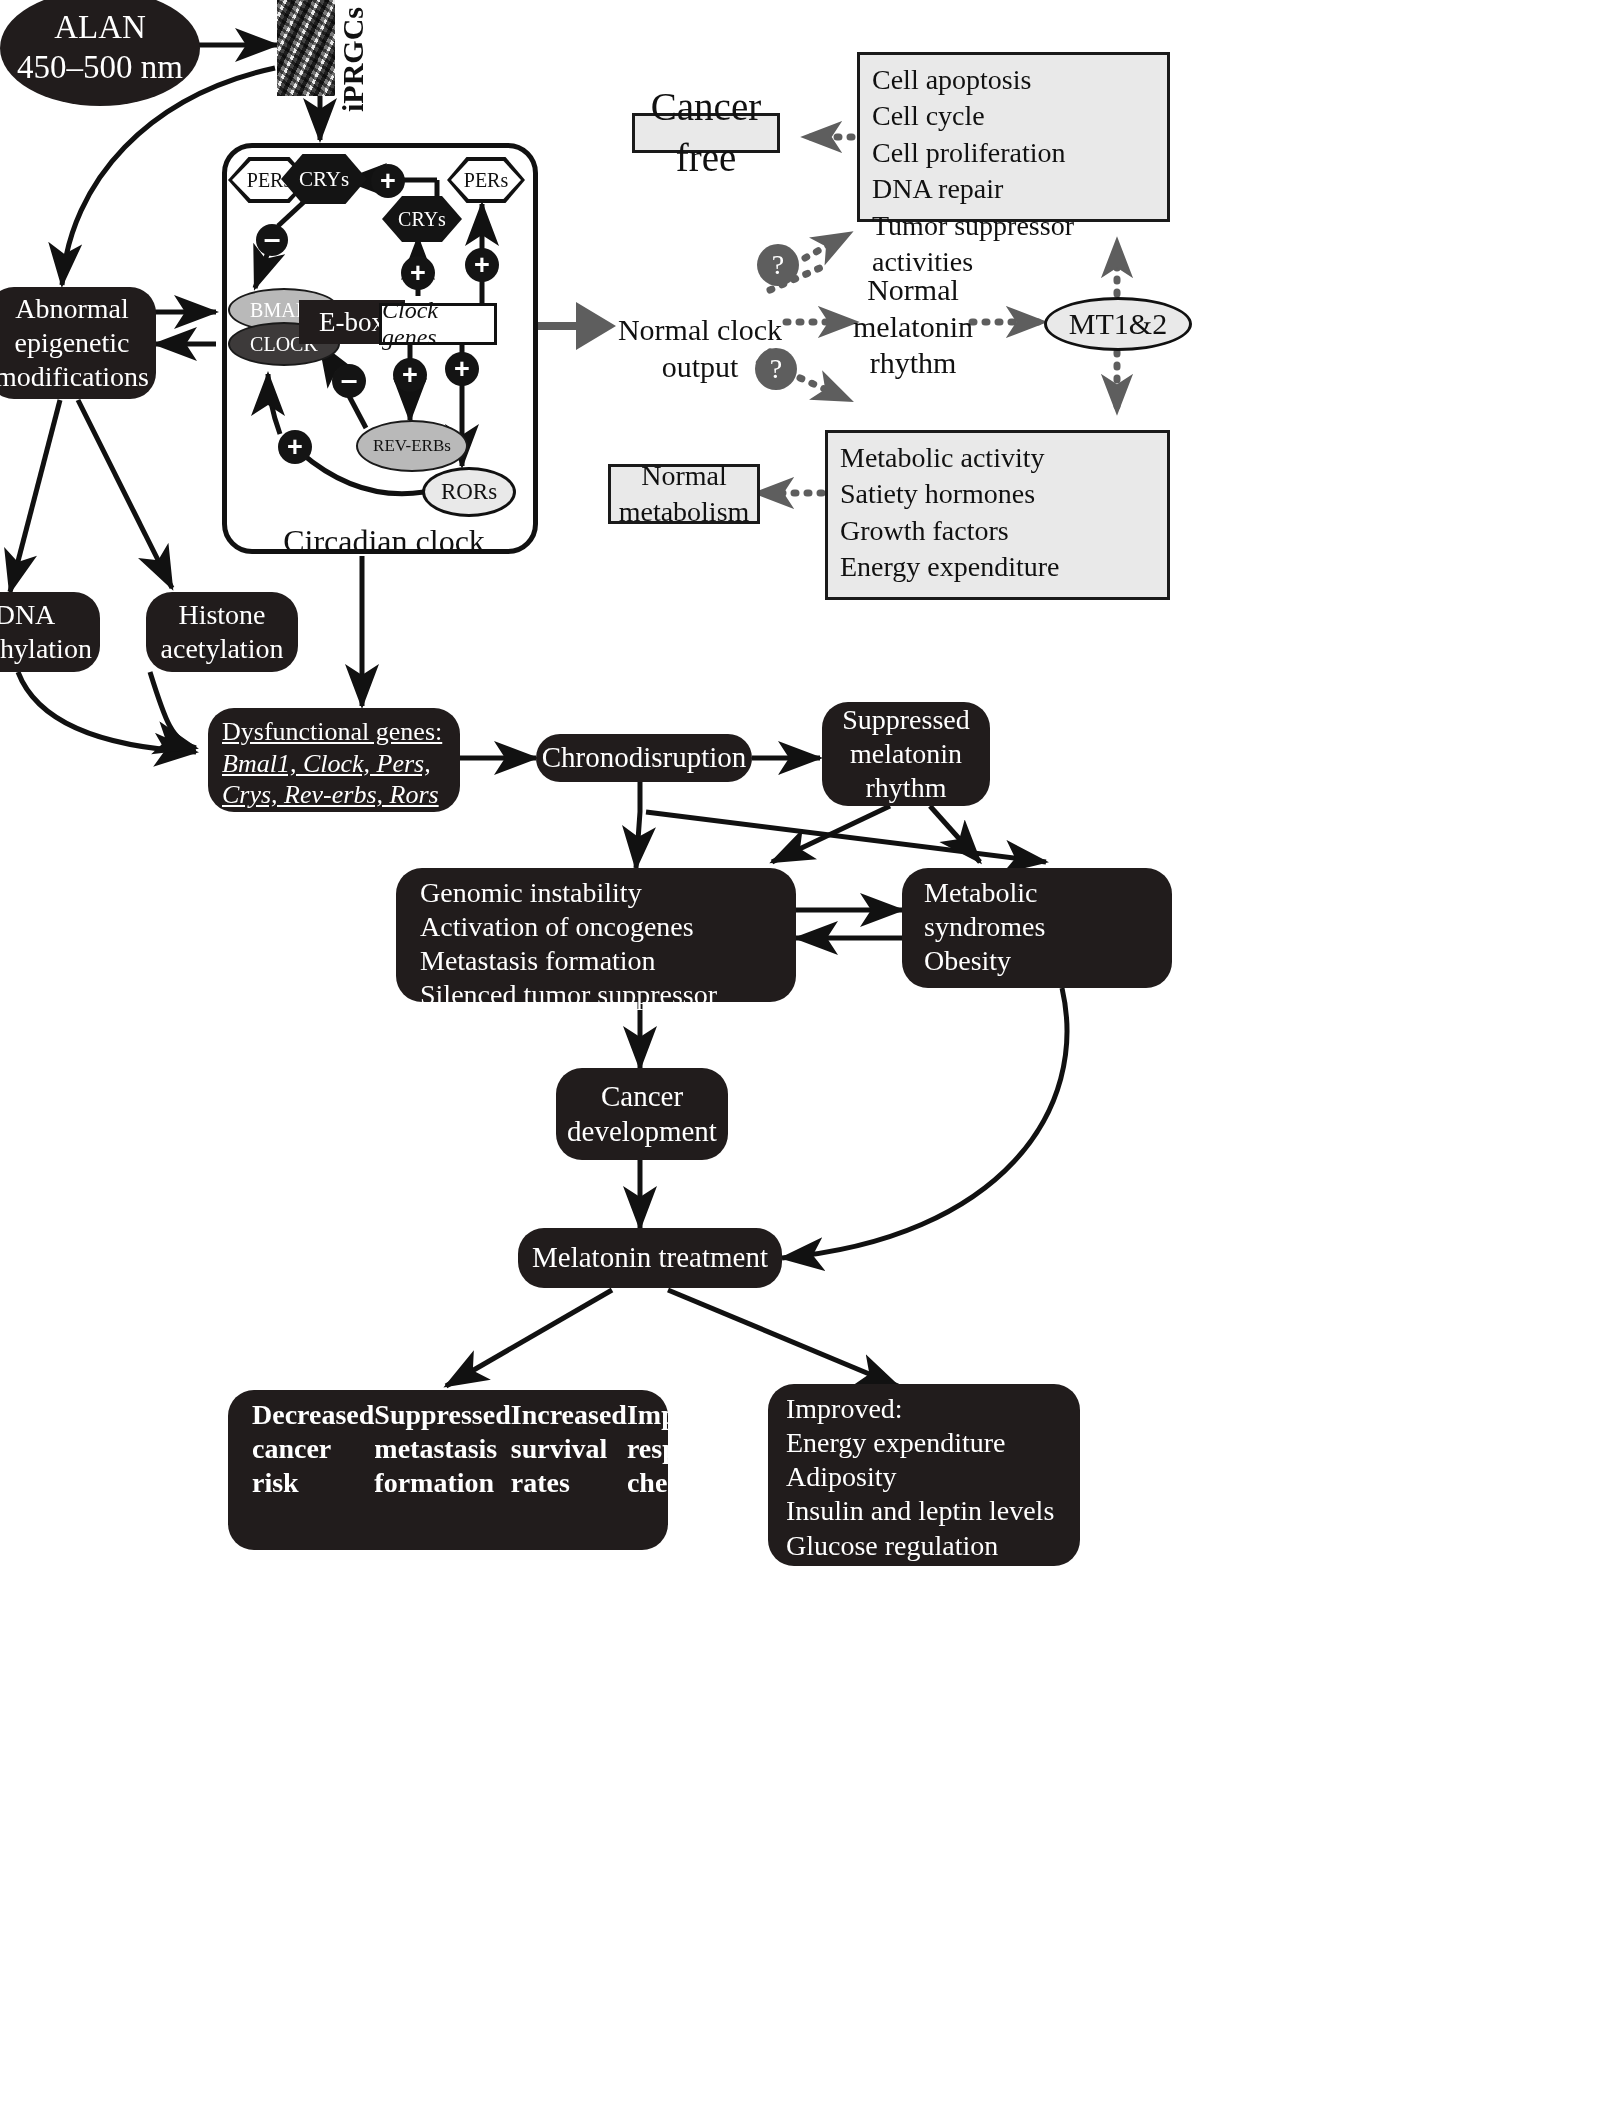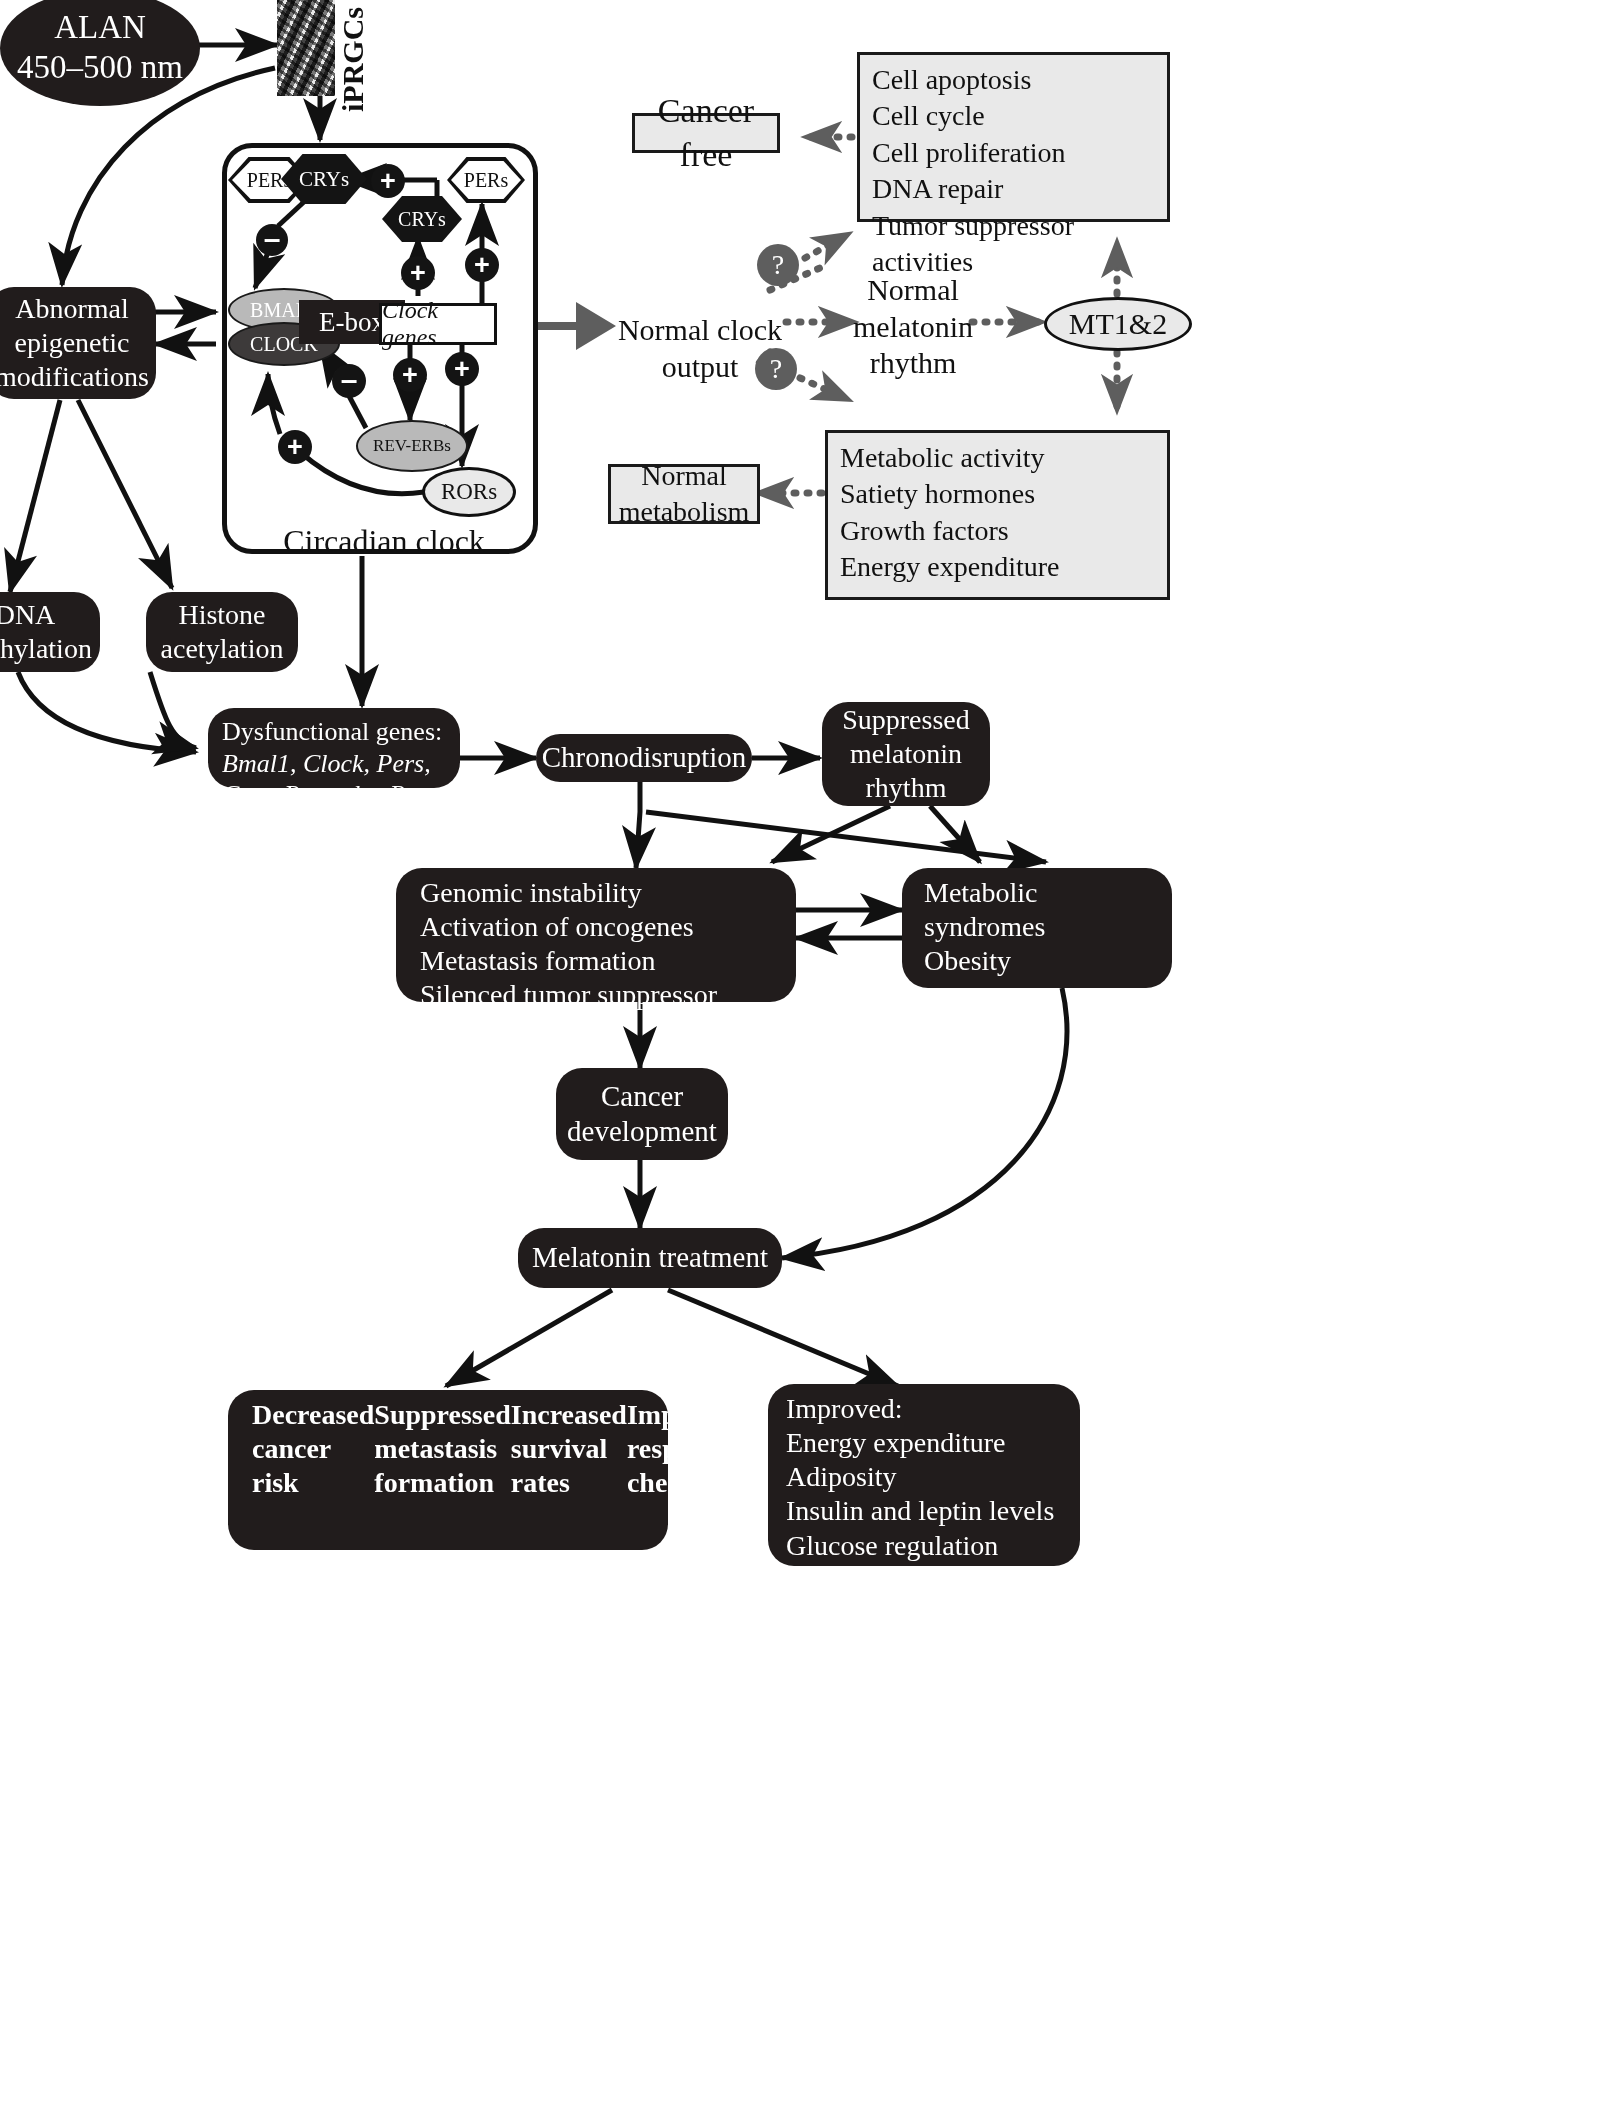--- a/index.html
+++ b/index.html
@@ -238,21 +238,21 @@
   <div class="node dark multi" style="left:-12px;top:287px;width:168px;height:112px;font-size:28px;">Abnormal
 epigenetic
 modifications</div>
 
   <div class="node dark multi" style="left:-50px;top:592px;width:150px;height:80px;font-size:28px;">DNA
 methylation</div>
 
   <div class="node dark multi" style="left:122px;top:592px;width:152px;height:80px;font-size:28px;margin-left:24px;">Histone
 acetylation</div>
 
-  <div class="node lite ctr" style="left:632px;top:113px;width:148px;height:40px;font-size:34px;">Cancer free</div>
+  <div class="node lite ctr" style="left:632px;top:113px;width:148px;height:40px;font-size:39px;">Cancer free</div>
 
   <div class="node lite" style="left:857px;top:52px;width:313px;height:170px;flex-direction:column;font-size:28px;">
     <div>Cell apoptosis</div>
     <div>Cell cycle</div>
     <div>Cell proliferation</div>
     <div>DNA repair</div>
     <div>Tumor suppressor activities</div>
   </div>
 
   <div class="node multi" style="left:614px;top:288px;width:172px;font-size:30px;text-align:center;line-height:1.22;color:#111;margin-top:24px;">Normal clock
@@ -270,21 +270,21 @@
   <div class="node lite ctr multi" style="left:608px;top:464px;width:152px;height:60px;font-size:28px;">Normal
 metabolism</div>
 
   <div class="node lite" style="left:825px;top:430px;width:345px;height:170px;flex-direction:column;font-size:28px;">
     <div>Metabolic activity</div>
     <div>Satiety hormones</div>
     <div>Growth factors</div>
     <div>Energy expenditure</div>
   </div>
 
-  <div class="node dark left" style="left:208px;top:708px;width:252px;height:80px;flex-direction:column;align-items:flex-start;font-size:26px;">
+  <div class="node dark left" style="left:208px;top:708px;width:252px;height:104px;flex-direction:column;align-items:flex-start;font-size:26px;text-decoration:underline;">
     <div>Dysfunctional genes:</div>
     <div style="font-style:italic;">Bmal1, Clock, Pers,</div>
     <div style="font-style:italic;">Crys, Rev-erbs, Rors</div>
   </div>
 
   <div class="node dark" style="left:536px;top:734px;width:216px;height:48px;font-size:29px;">Chronodisruption</div>
 
   <div class="node dark multi" style="left:822px;top:702px;width:168px;height:104px;font-size:28px;">Suppressed
 melatonin
 rhythm</div>

